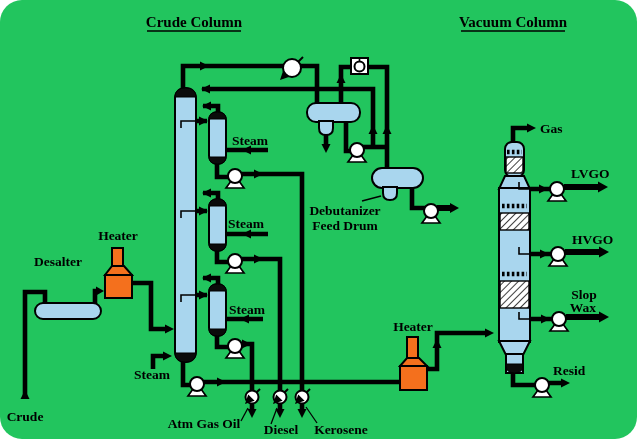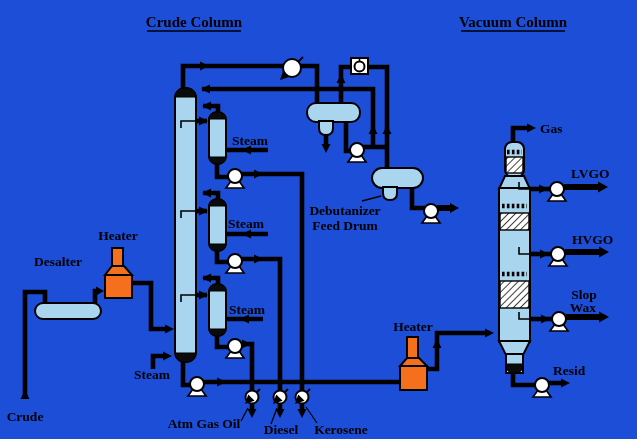--- a/index.html
+++ b/index.html
@@ -1,16 +1,16 @@
 <!DOCTYPE html>
 <html><head>
 <meta charset="utf-8">
 <style>
   html,body{margin:0;padding:0;background:#ffffff;}
-  .stage{position:relative;width:637px;height:439px;background:#1d4ed8;overflow:hidden;}
+  .stage{position:relative;width:637px;height:439px;background:#22c55e;overflow:hidden;border-radius:22px;}
   svg{display:block;}
   .pipe{fill:none;stroke:#000;stroke-width:4.6;}
   .pipe-xl{fill:none;stroke:#000;stroke-width:6;}
   .thin{fill:none;stroke:#000;stroke-width:1.6;}
   .leader{fill:none;stroke:#000;stroke-width:1.3;}
   .arrow{fill:#000;stroke:none;}
   .vessel{stroke:#000;stroke-width:2;}
   .cap{fill:#0b0b0b;stroke:#000;stroke-width:1;}
   .pumpc{fill:#fff;stroke:#000;stroke-width:2;}
   .pumpb{fill:#fff;stroke:#000;stroke-width:1.7;}

